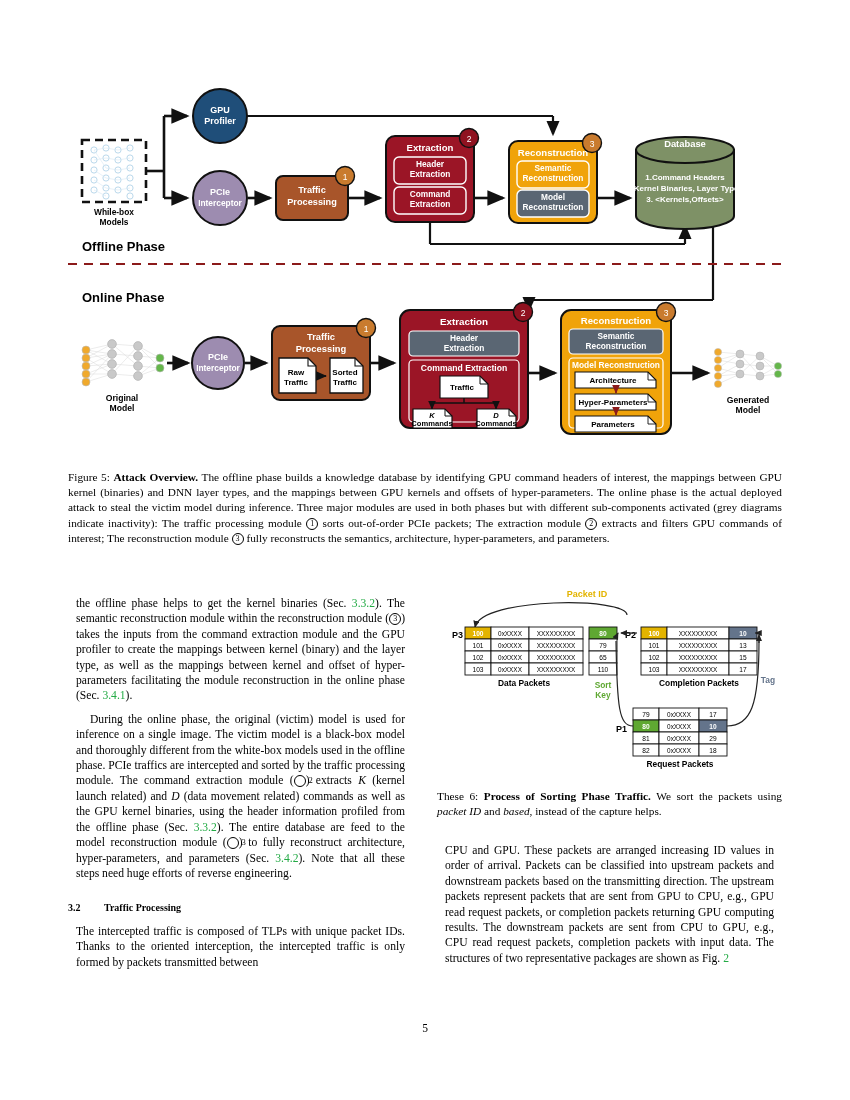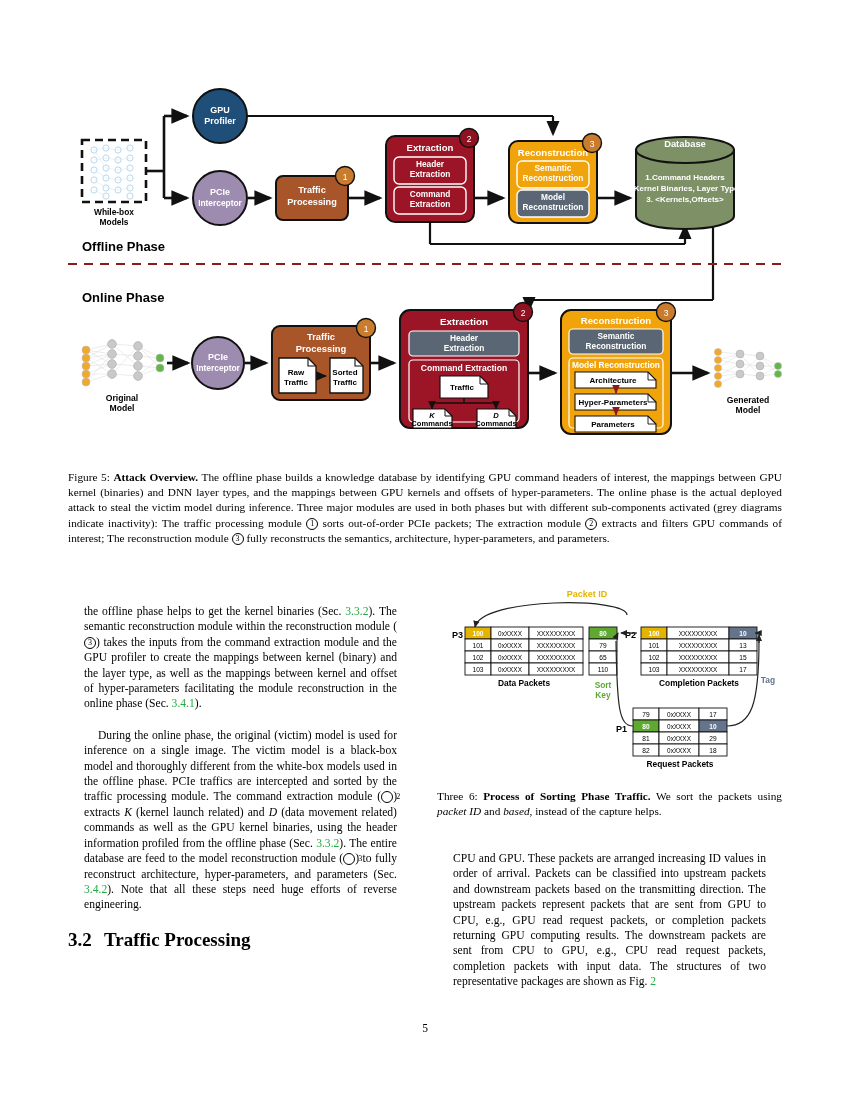--- a/index.html
+++ b/index.html
@@ -26,25 +26,25 @@
   .cnum{
     display:inline-block;border:1px solid #000;border-radius:50%;
     width:10px;height:10px;line-height:9.5px;text-align:center;
     font-size:8px;vertical-align:1px;
   }
 
   .col{position:absolute;width:345px;font-size:11.6px;line-height:15.4px;
        text-align:justify;font-family:"Liberation Serif", serif;}
   #colL{left:68px;top:588px;}
   #colR{left:437px;top:835px;}
-  .col p{margin:16px;text-indent:14px;}
+  .col p{margin:8px;text-indent:14px;}
   .col p.noind{text-indent:0;}
 
   h2.sec{
-    font-size:19px;font-weight:bold;margin:19px 0 8px 0;
+    font-size:10px;font-weight:bold;margin:19px 0 8px 0;
     font-family:"Liberation Serif", serif;
   }
   h2.sec .num{display:inline-block;width:36px;}
 
   
   #fig6{position:absolute;left:437px;top:585px;width:345px;height:196px;}
   #cap6{position:absolute;left:437px;top:789px;width:345px;}
 
   #pagenum{position:absolute;left:0;top:1022px;width:850px;text-align:center;
            font-size:11.5px;font-family:"Liberation Serif", serif;}
@@ -341,20 +341,21 @@
     <span class="b">Attack Overview.</span><span> The offline phase builds a knowledge database by identifying GPU command headers of interest, the mappings between GPU kernel (binaries) and DNN layer types, and the mappings between GPU kernels and offsets of hyper-parameters. The online phase is the actual deployed attack to steal the victim model during inference. Three major modules are used in both phases but with different sub-components activated (grey diagrams indicate inactivity): The traffic processing module </span><span class="cnum">1</span><span> sorts out-of-order PCIe packets; The extraction module </span><span class="cnum">2</span><span> extracts and filters GPU commands of interest; The reconstruction module </span><span class="cnum">3</span><span> fully reconstructs the semantics, architecture, hyper-parameters, and parameters.</span>
   </div>
 
   <div id="colL" class="col">
     <p class="noind"><span>the offline phase helps to get the kernel binaries (Sec. </span><span class="ref">3.3.2</span><span>). The semantic reconstruction module within the reconstruction module (</span><span class="cnum">3</span><span>) takes the inputs from the command extraction module and the GPU profiler to create the mappings between kernel (binary) and the layer type, as well as the mappings between kernel and offset of hyper-parameters facilitating the module reconstruction in the online phase (Sec. </span><span class="ref">3.4.1</span><span>).</span></p>
 
     <p><span>During the online phase, the original (victim) model is used for inference on a single image. The victim model is a black-box model and thoroughly different from the white-box models used in the offline phase. PCIe traffics are intercepted and sorted by the traffic processing module. The command extraction module (</span><span class="cnum">2</span><span>) extracts </span><span class="it">K</span><span> (kernel launch related) and </span><span class="it">D</span><span> (data movement related) commands as well as the GPU kernel binaries, using the header information profiled from the offline phase (Sec. </span><span class="ref">3.3.2</span><span>). The entire database are feed to the model reconstruction module (</span><span class="cnum">3</span><span>) to fully reconstruct architecture, hyper-parameters, and parameters (Sec. </span><span class="ref">3.4.2</span><span>). Note that all these steps need huge efforts of reverse engineering.</span></p>
 
     <h2 class="sec"><span class="num">3.2</span><span>Traffic Processing</span></h2>
 
+    <p class="noind">The intercepted traffic is composed of TLPs with unique packet IDs. Thanks to the oriented interception, the intercepted traffic is only formed by packets transmitted between</p>
   </div>
 
   <div id="fig6">
   <svg width="345" height="196" viewBox="0 0 345 196" xmlns="http://www.w3.org/2000/svg">
     <defs>
       <marker id="a6" markerWidth="6" markerHeight="6" refX="5.2" refY="2.6" orient="auto">
         <path d="M0,0 L6,2.6 L0,5.2 z" fill="#222"></path>
       </marker>
     </defs>
 
@@ -480,21 +481,21 @@
     <path d="M322,48 L318.5,48" stroke="#222" stroke-width="1.2" marker-end="url(#a6)"></path>
 
     <path d="M196,141 C182,141 180,122 179,56" fill="none" stroke="#222" stroke-width="1.2"></path>
     <path d="M179,52 L181,48" stroke="#222" stroke-width="1.2" marker-end="url(#a6)"></path>
 
     <path d="M200,48 L184,48" fill="none" stroke="#222" stroke-width="1.2" marker-end="url(#a6)"></path>
   </svg>
   </div>
 
   <div id="cap6" class="caption">
-    <span>Three 6:</span>
+    <span>These 6:</span>
     <span class="b">Process of Sorting Phase Traffic.</span><span> We sort the packets using </span><span class="it">packet ID</span><span> and </span><span class="it">based</span><span>, instead of the capture helps.</span>
   </div>
 
   <div id="colR" class="col">
     <p class="noind"><span>CPU and GPU. These packets are arranged increasing ID values in order of arrival. Packets can be classified into upstream packets and downstream packets based on the transmitting direction. The upstream packets represent packets that are sent from GPU to CPU, e.g., GPU read request packets, or completion packets returning GPU computing results. The downstream packets are sent from CPU to GPU, e.g., CPU read request packets, completion packets with input data. The structures of two representative packages are shown as Fig. </span><span class="ref">2</span></p>
   </div>
 
   <div id="pagenum">5</div>
 
 </div>

